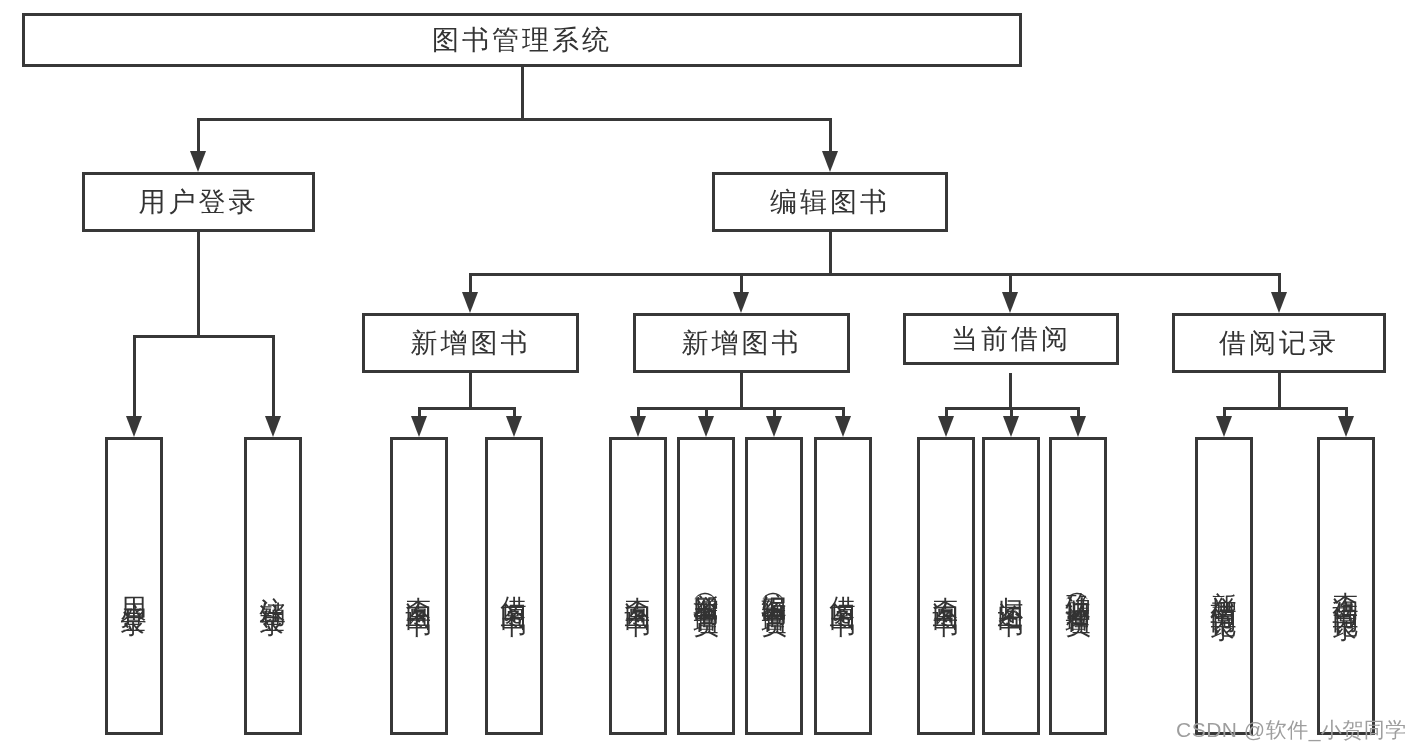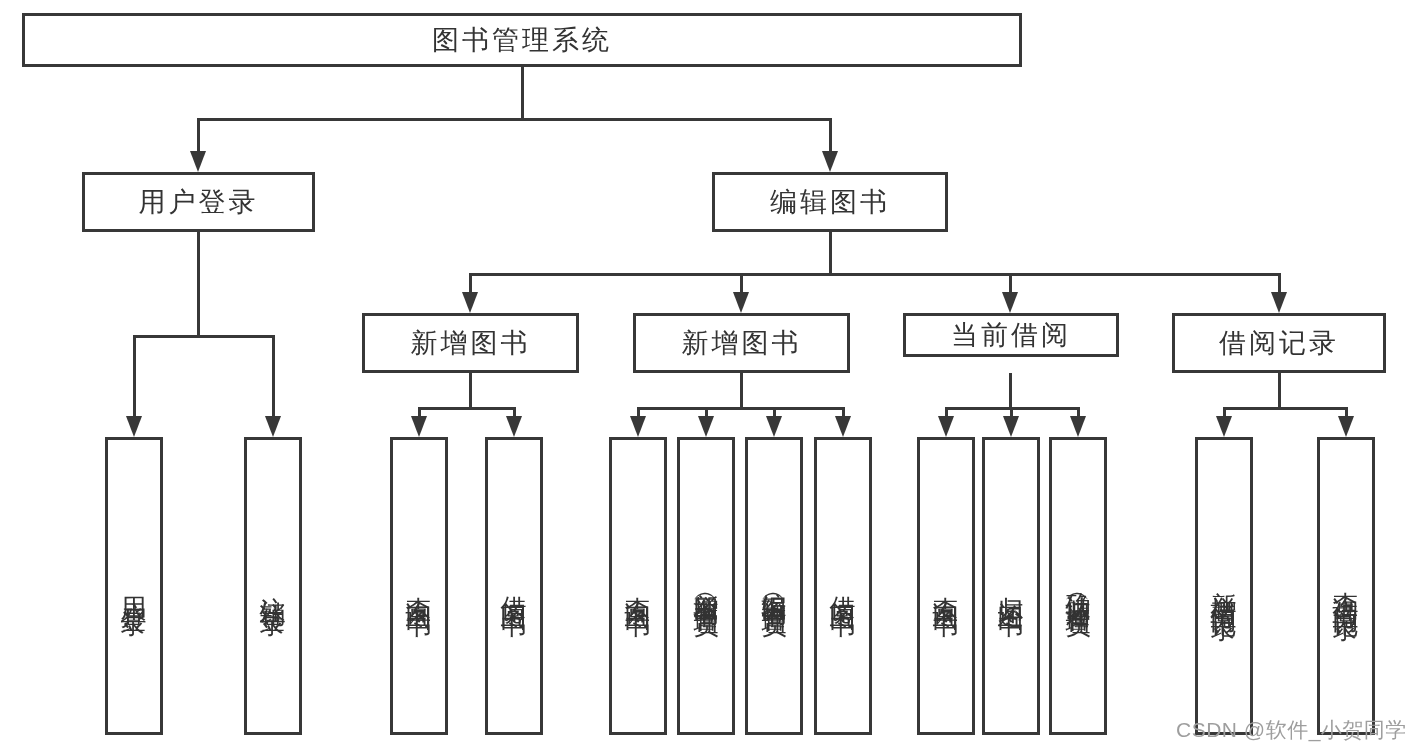--- a/index.html
+++ b/index.html
@@ -73,21 +73,21 @@
   <div class="box h" style="left:712px;top:172px;width:236px;height:60px;">
     <span>编辑图书</span>
   </div>
 
   <div class="box h" style="left:362px;top:313px;width:217px;height:60px;">
     <span>新增图书</span>
   </div>
   <div class="box h" style="left:633px;top:313px;width:217px;height:60px;">
     <span>新增图书</span>
   </div>
-  <div class="box h" style="left:903px;top:313px;width:216px;height:44px;">
+  <div class="box h" style="left:903px;top:313px;width:216px;height:52px;">
     <span>当前借阅</span>
   </div>
   <div class="box h" style="left:1172px;top:313px;width:214px;height:60px;">
     <span>借阅记录</span>
   </div>
 
   <div class="box v" style="left:105px;top:437px;width:58px;height:298px;">
     <span>用户登录</span>
   </div>
   <div class="box v" style="left:244px;top:437px;width:58px;height:298px;">

